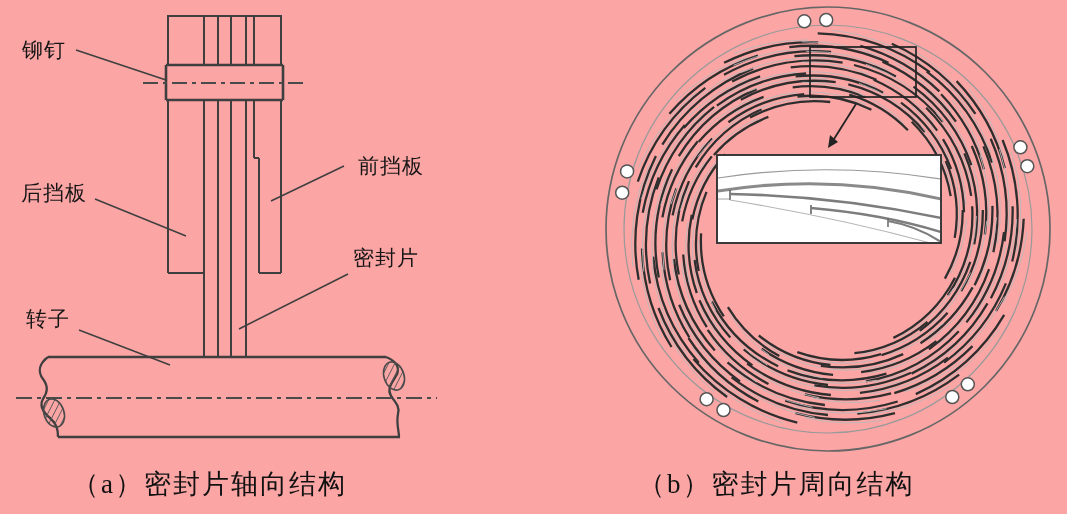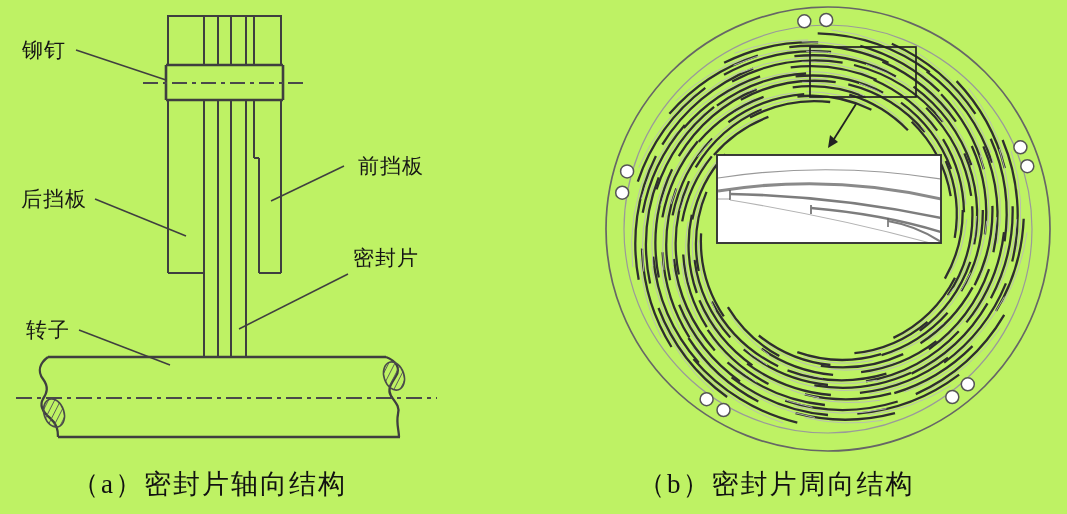--- a/index.html
+++ b/index.html
@@ -1,16 +1,16 @@
 <!DOCTYPE html>
 <html><head>
 <meta charset="utf-8">
 <style>
   html,body{margin:0;padding:0;background:#fff;}
-  .stage{position:relative;width:1067px;height:514px;background:#bef264;overflow:hidden;
+  .stage{position:relative;width:1067px;height:514px;background:#fca5a5;overflow:hidden;
          font-family:"Liberation Serif","DejaVu Serif",serif;}
   .stage svg{position:absolute;left:0;top:0;}
   .lbl{position:absolute;font-size:21px;color:#151515;letter-spacing:1px;white-space:nowrap;}
   .caption{position:absolute;font-size:27px;color:#111;letter-spacing:2px;white-space:nowrap;}
 </style>
 </head>
 <body>
 
 <div class="stage">
 
@@ -327,21 +327,21 @@
         <path d="M811,205 L811,214" stroke="#666" stroke-width="1.6"></path>
         <path d="M811,208 Q882,214 941,232" stroke="#7d7d7d" stroke-width="2.4"></path>
         <path d="M888,218 L888,227" stroke="#666" stroke-width="1.5"></path>
         <path d="M888,221 Q917,226 941,242" stroke="#7d7d7d" stroke-width="2.2"></path>
       </g>
     </g>
   </g>
 </svg>
 
 <div class="lbl" style="left:22px;top:36px">铆钉</div>
-<div class="lbl" style="left:21px;top:185px">后挡板</div>
+<div class="lbl" style="left:21px;top:179px">后挡板</div>
 <div class="lbl" style="left:358px;top:152px">前挡板</div>
 <div class="lbl" style="left:353px;top:244px">密封片</div>
-<div class="lbl" style="left:26px;top:316px">转子</div>
+<div class="lbl" style="left:26px;top:305px">转子</div>
 
 <div class="caption" style="left:72px;top:466px">（a）密封片轴向结构</div>
 <div class="caption" style="left:638px;top:466px">（b）密封片周向结构</div>
 
 </div>
 
 </body></html>

